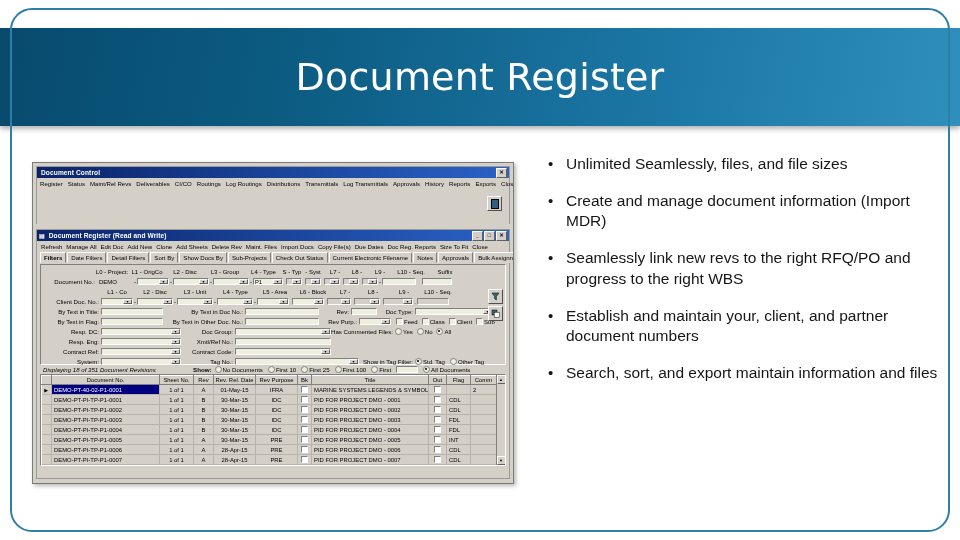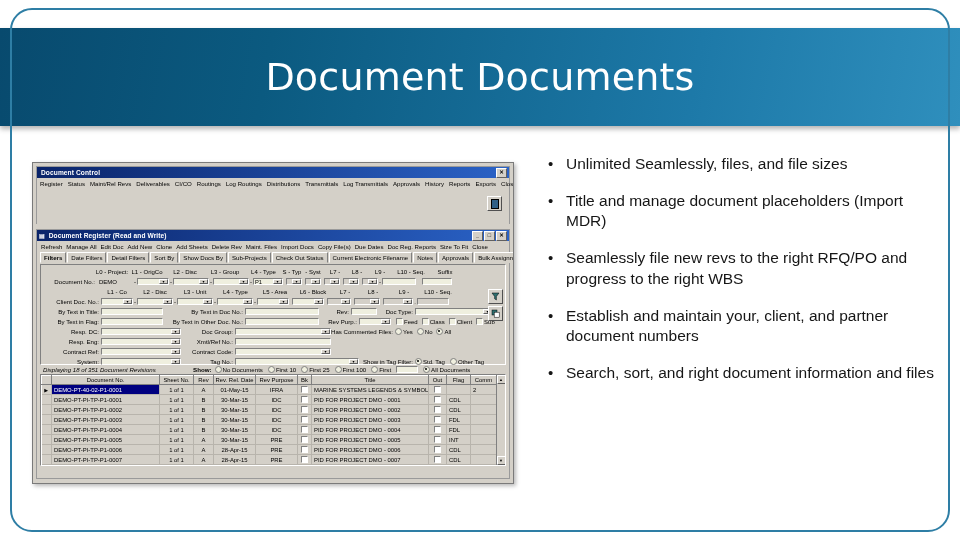--- a/index.html
+++ b/index.html
@@ -134,44 +134,44 @@
     position:absolute;right:0;top:0;width:8px;height:100%;
     background:#d4d0c8;border-left:1px solid #808080;
     display:flex;flex-direction:column;justify-content:space-between;align-items:center;
   }
   .vsb .ab{width:7px;height:7px;background:#d4d0c8;border:1px solid;border-color:#fff #606060 #606060 #fff;font-size:4px;display:flex;align-items:center;justify-content:center;line-height:1;}
 </style>
 </head>
 <body>
 
 <div id="title-banner">
-  <div id="title-text">Document Documents</div>
+  <div id="title-text">Document Register</div>
 </div>
 <div id="slide-frame"></div>
 
 <div id="bullets">
   <div class="bullet">
     <span class="dot">•</span>
     <span class="btxt">Unlimited Seamlessly, files, and file sizes</span>
   </div>
   <div class="bullet">
     <span class="dot">•</span>
-    <span class="btxt">Title and manage document placeholders (Import MDR)</span>
+    <span class="btxt">Create and manage document information (Import MDR)</span>
   </div>
   <div class="bullet">
     <span class="dot">•</span>
-    <span class="btxt">Seamlessly file new revs to the right RFQ/PO and progress to the right WBS</span>
+    <span class="btxt">Seamlessly link new revs to the right RFQ/PO and progress to the right WBS</span>
   </div>
   <div class="bullet">
     <span class="dot">•</span>
     <span class="btxt">Establish and maintain your, client, and partner document numbers</span>
   </div>
   <div class="bullet">
     <span class="dot">•</span>
-    <span class="btxt">Search, sort, and right document information and files</span>
+    <span class="btxt">Search, sort, and export maintain information and files</span>
   </div>
 </div>
 
 <div id="app-shot">
 
   <div id="outer-win" class="win">
     <div class="tbar">
       <span class="ttl">Document Control</span>
       <span class="tbtns">
         <span class="tbtn">✕</span>

